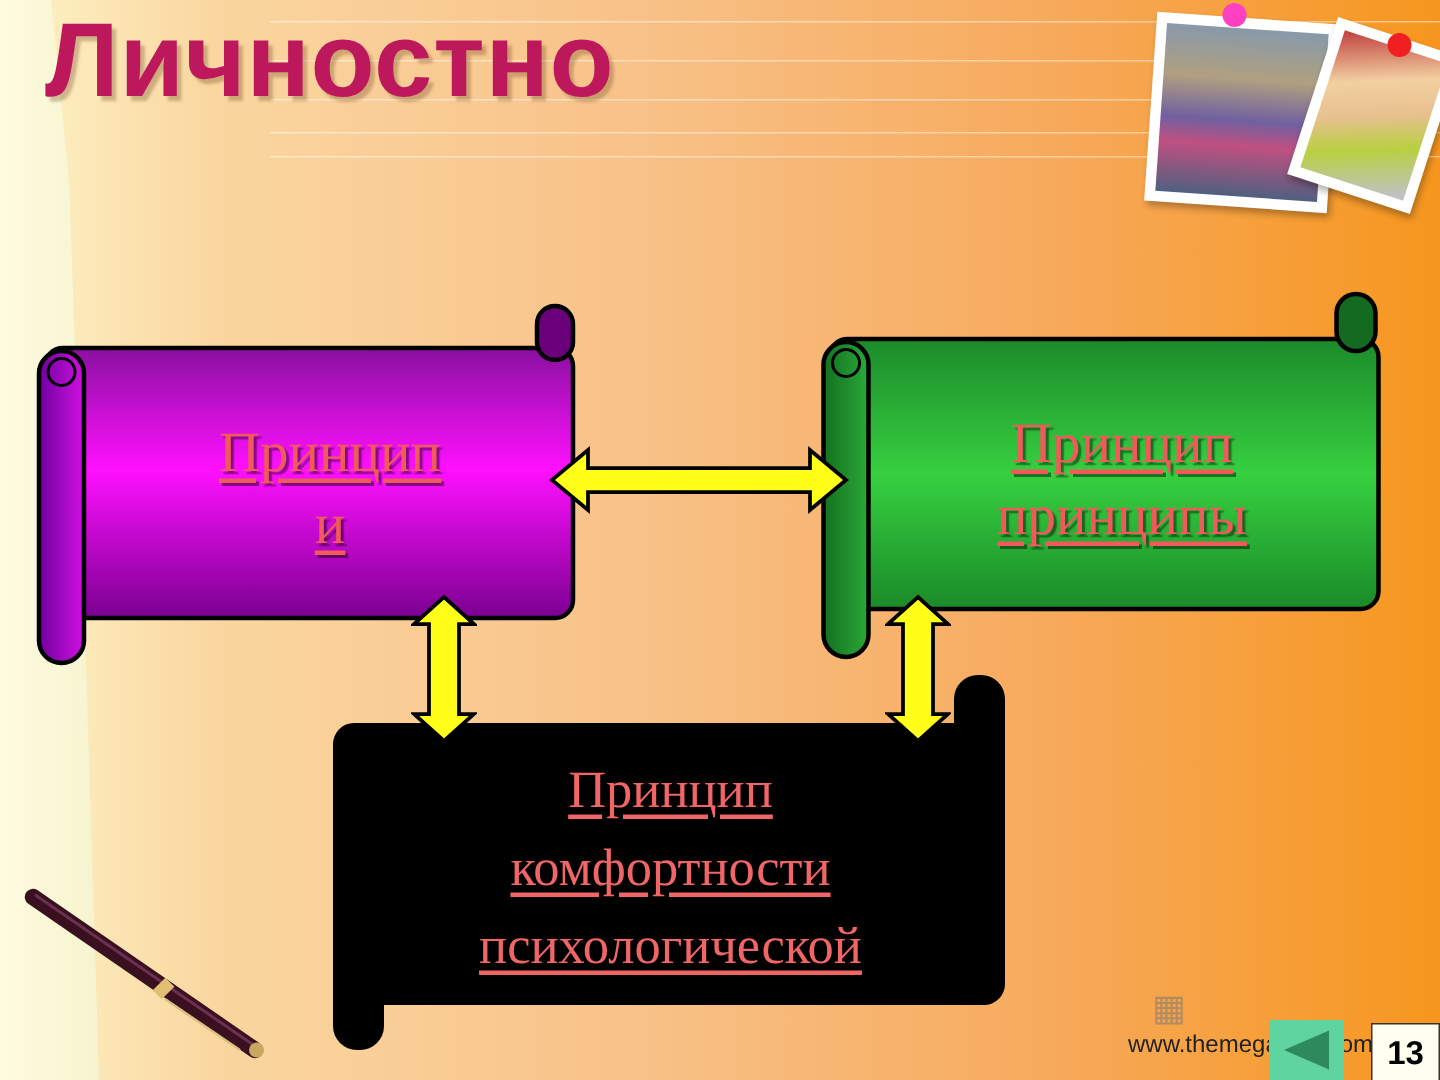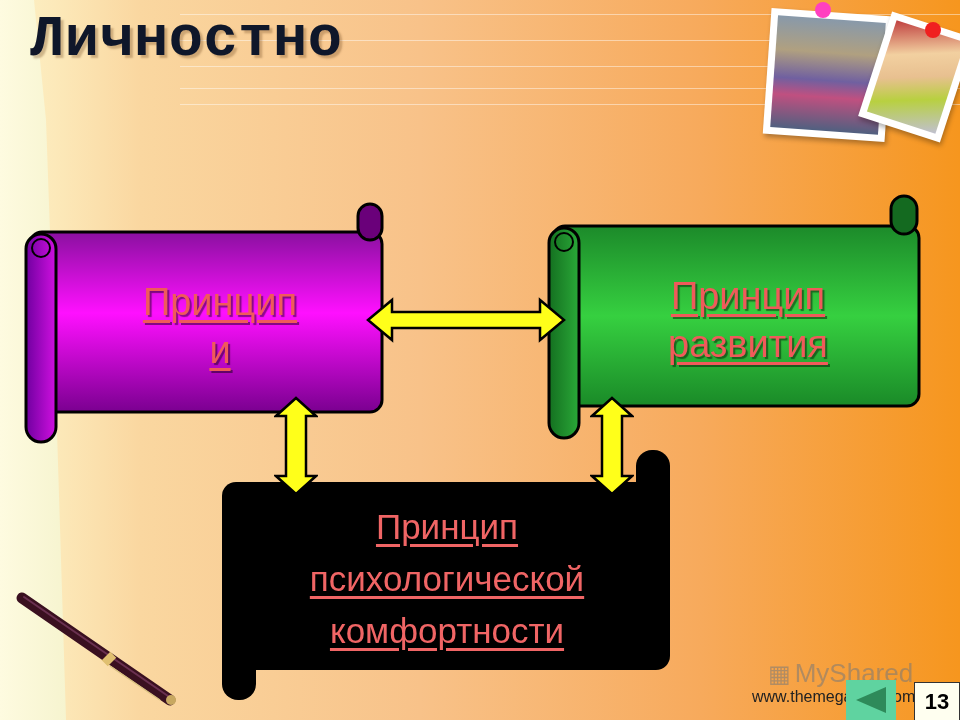--- a/index.html
+++ b/index.html
@@ -11,31 +11,32 @@
     .left-strip {
       position: absolute; left: 0; top: 0; width: 66px; height: 720px;
       background: linear-gradient(90deg, #fefbe0, #f6f4cf);
       clip-path: polygon(0 0, 34px 0, 46px 120px, 56px 400px, 66px 720px, 0 720px);
       box-shadow: 2px 0 3px rgba(0,0,0,0.08);
     }
     .lines { position: absolute; left: 180px; right: 0; top: 0; height: 120px; }
     .lines div { position: absolute; left: 0; right: 0; height: 1px; background: rgba(255,255,255,0.45); }
     .title {
       position: absolute; left: 30px; top: 4px; margin: 0;
-      font-family: Liberation Mono, monospace; font-weight: bold;
-      font-size: 57px; line-height: 72px; color: #0f172a;
+      font-family: Liberation Sans, sans-serif; font-weight: bold;
+      font-size: 70px; line-height: 72px; color: #be185d;
       text-shadow: 3px 3px 2px rgba(120,80,40,0.35);
       letter-spacing: 0.5px;
     }
     .scroll { position: absolute; }
     .scroll svg { position: absolute; left: 0; top: 0; overflow: visible; }
     .scroll-text {
       position: absolute; display: flex; flex-direction: column; align-items: center; justify-content: center;
       text-align: left; color: #f05a5a; text-decoration: underline; text-decoration-thickness: 3px;
       text-underline-offset: 5px;
+      font-family: Liberation Serif, serif;
     }
     .scroll-text span { display: block; }
     .t-purple, .t-green { font-size: 38px; line-height: 48px; text-shadow: 2px 2px 1px rgba(0,0,0,0.45); }
     .t-black { font-size: 35px; line-height: 52px; color: #f06565; }
     .arrow { position: absolute; }
     .photos { position: absolute; left: 755px; top: 0; width: 205px; height: 150px; }
     .photo {
       position: absolute; background: #fff; padding: 7px; box-shadow: 2px 3px 5px rgba(0,0,0,0.3);
     }
     .pin { position: absolute; width: 16px; height: 16px; border-radius: 50%; }
@@ -123,34 +124,34 @@
           <stop offset="1" stop-color="#2aa838"></stop>
       </linearGradient>
     </defs>
     <rect x="8" y="34" width="366" height="180" rx="12" fill="url(#gg)" stroke="#000" stroke-width="3"></rect>
     <rect x="346" y="4" width="26" height="38" rx="13" fill="#146a20" stroke="#000" stroke-width="3"></rect>
     <rect x="4" y="36" width="30" height="210" rx="15" fill="url(#ggs)" stroke="#000" stroke-width="3"></rect>
     <circle cx="19" cy="50" r="9" fill="none" stroke="#000" stroke-width="2"></circle>
   </svg>
   <div class="scroll-text t-green" style="left:36px; top:44px; width:334px; height:168px;">
     <span>Принцип</span>
-    <span>развития</span>
+    <span>принципы</span>
   </div>
 </div>
 
 <div class="scroll" style="left:222px; top:450px; width:450px; height:252px;">
   <svg width="450" height="252">
     <rect x="0" y="32" width="448" height="188" rx="14" fill="#000"></rect>
     <rect x="414" y="0" width="34" height="60" rx="16" fill="#000"></rect>
     <rect x="0" y="180" width="34" height="70" rx="16" fill="#000"></rect>
   </svg>
   <div class="scroll-text t-black" style="left:30px; top:50px; width:390px; height:158px;">
     <span>Принцип</span>
+    <span>комфортности</span>
     <span>психологической</span>
-    <span>комфортности</span>
   </div>
 </div>
 
 <svg class="arrow" style="left:366px; top:296px;" width="200" height="48">
   <polygon points="2,24 26,4 26,16 174,16 174,4 198,24 174,44 174,32 26,32 26,44" fill="#ffff1a" stroke="#000" stroke-width="2.5" stroke-linejoin="miter"></polygon>
 </svg>
 <svg class="arrow" style="left:274px; top:396px;" width="44" height="100">
   <polygon points="22,2 42,20 32,20 32,80 42,80 22,98 2,80 12,80 12,20 2,20" fill="#ffff1a" stroke="#000" stroke-width="2.5"></polygon>
 </svg>
 <svg class="arrow" style="left:590px; top:396px;" width="44" height="100">
@@ -160,21 +161,20 @@
 <svg class="pen" width="200" height="150">
   <line x1="22" y1="28" x2="170" y2="130" stroke="#3a1020" stroke-width="11" stroke-linecap="round"></line>
   <line x1="24" y1="27" x2="168" y2="126" stroke="#6a3050" stroke-width="2" stroke-linecap="round"></line>
   <line x1="106" y1="86" x2="112" y2="92" stroke="#e0c070" stroke-width="12"></line>
   <line x1="110" y1="96" x2="160" y2="130" stroke="#d8c080" stroke-width="1.5"></line>
   <circle cx="171" cy="130" r="5" fill="#c8a860"></circle>
 </svg>
 
 <div class="watermark">
   <span style="font-size:24px;">▦</span>
-  <span>MyShared</span>
 </div>
 <div class="footer-url">www.themegallery.com</div>
 <div class="nav-back">
   <svg width="34" height="30">
     <polygon points="2,15 32,2 32,28" fill="#2e8a5a"></polygon>
   </svg>
 </div>
 <div class="page-num">13</div>
 
 </body></html>

